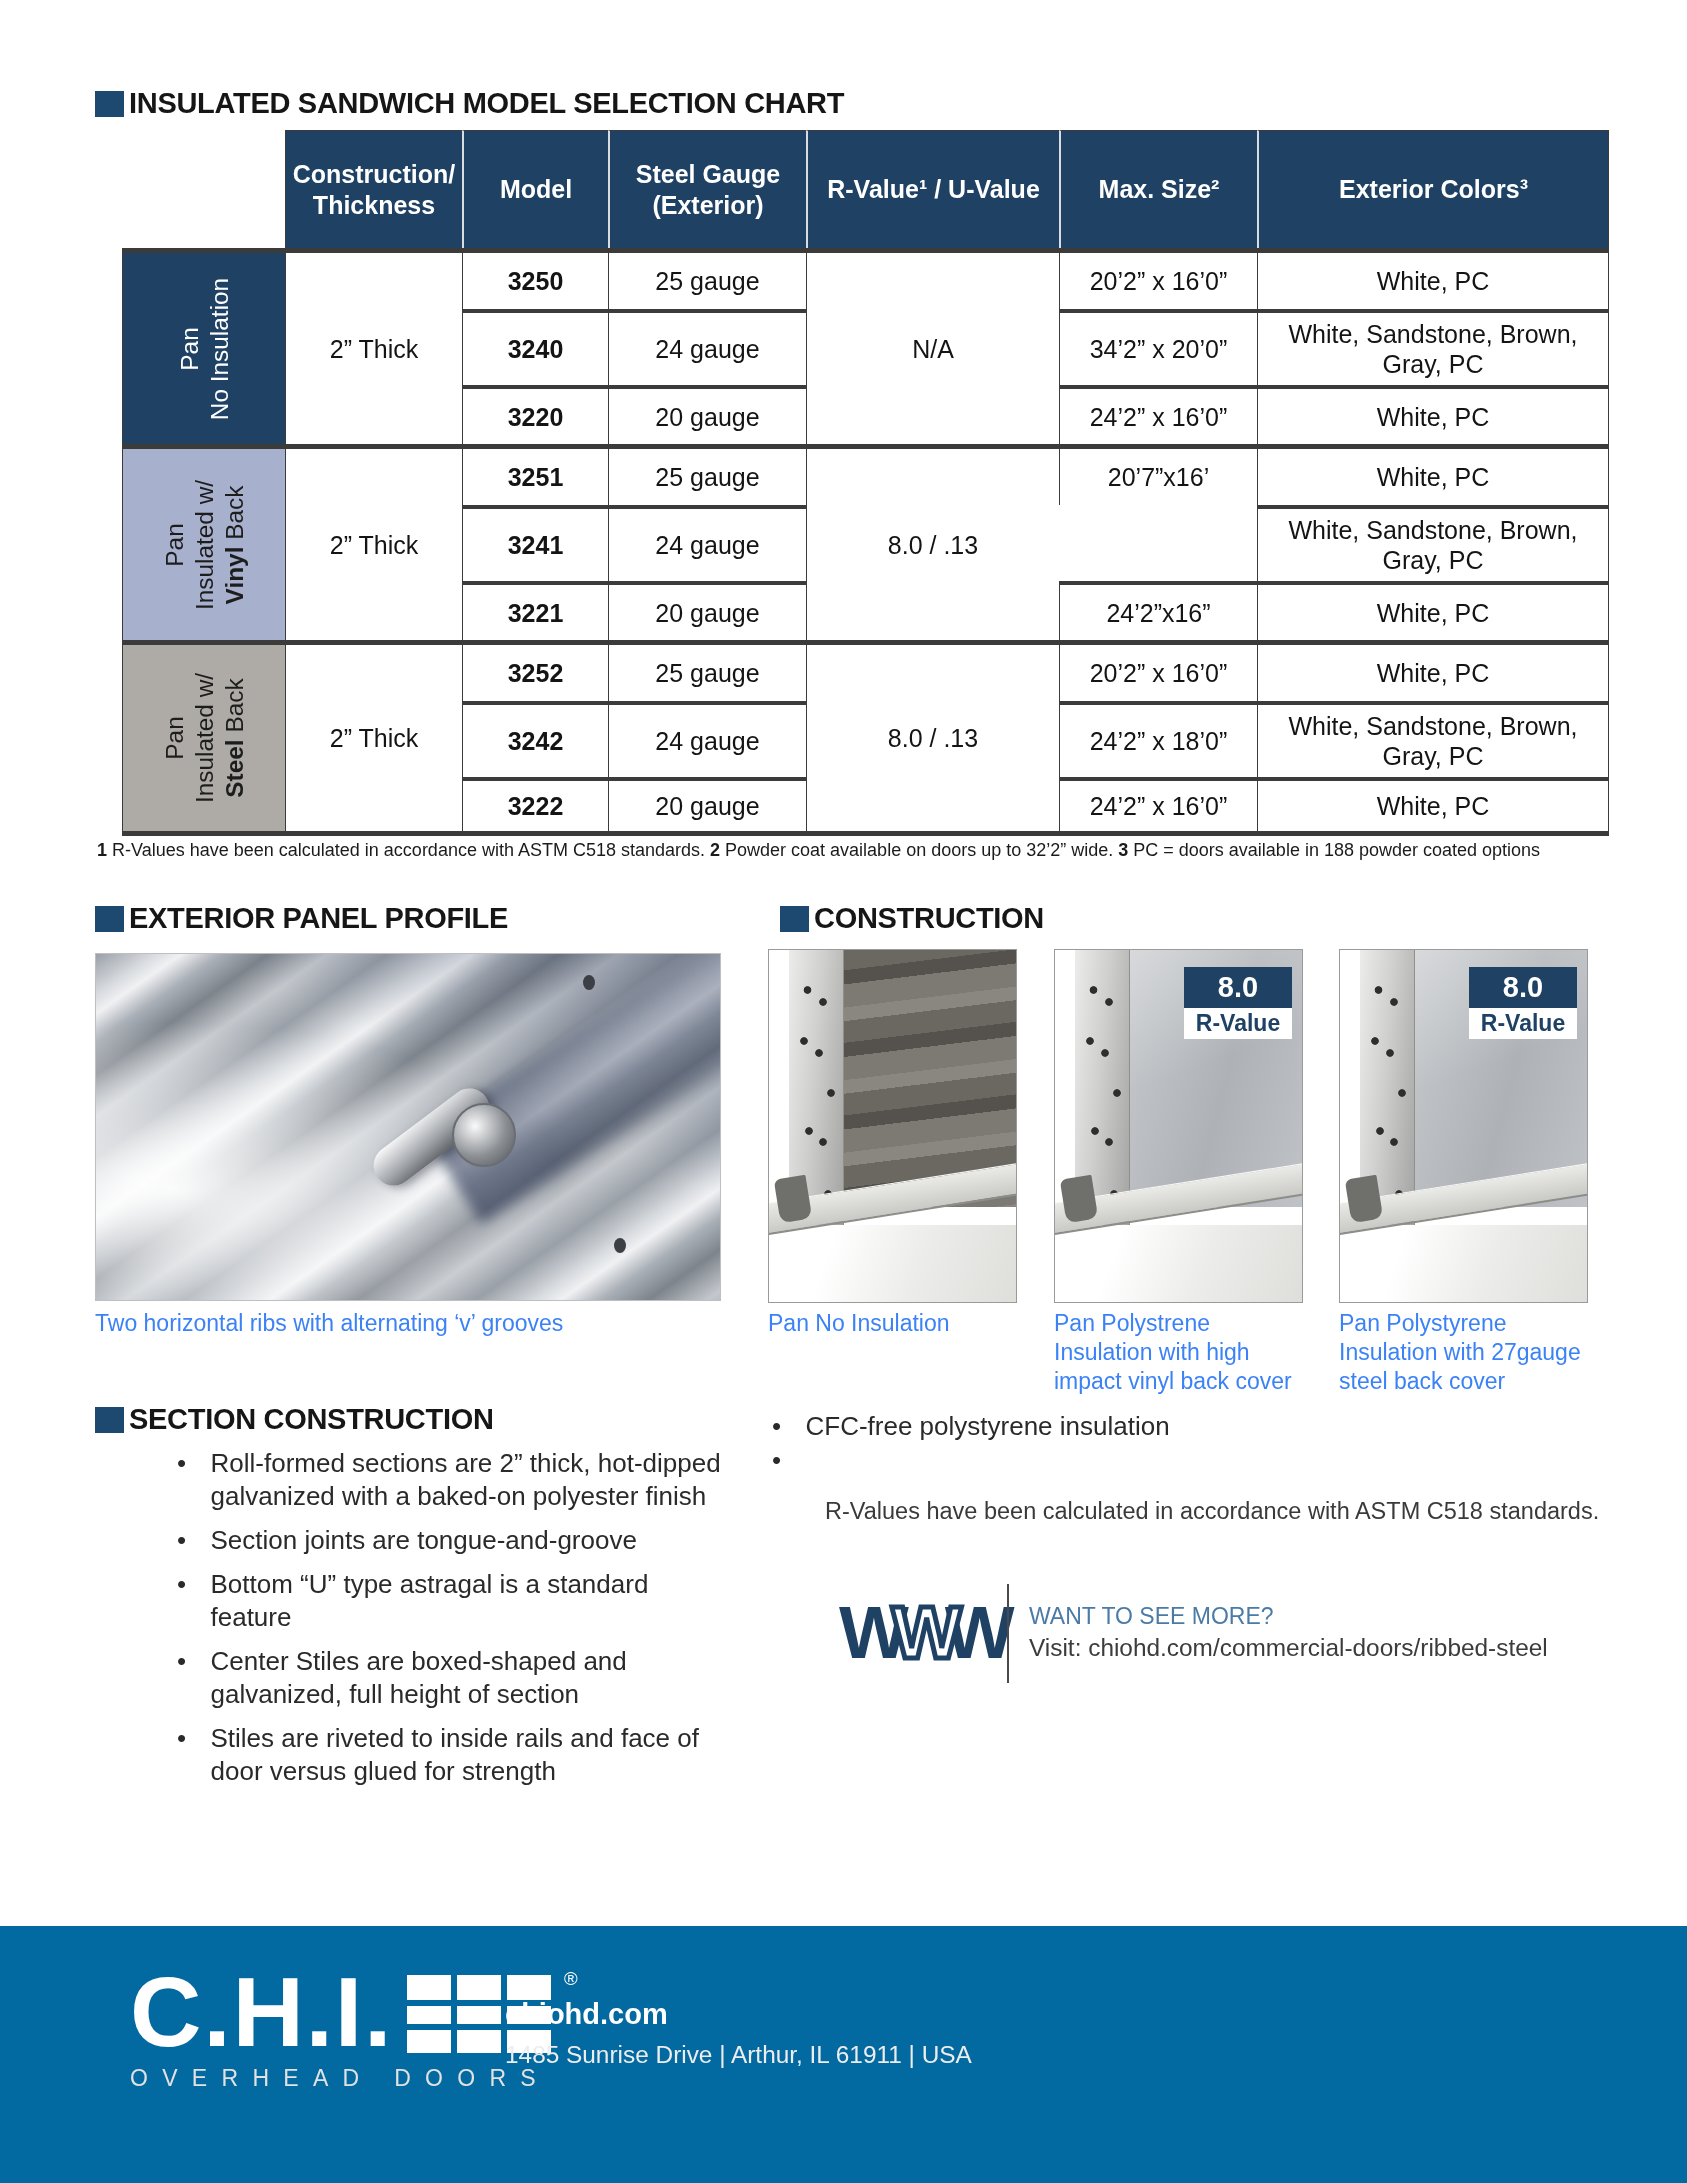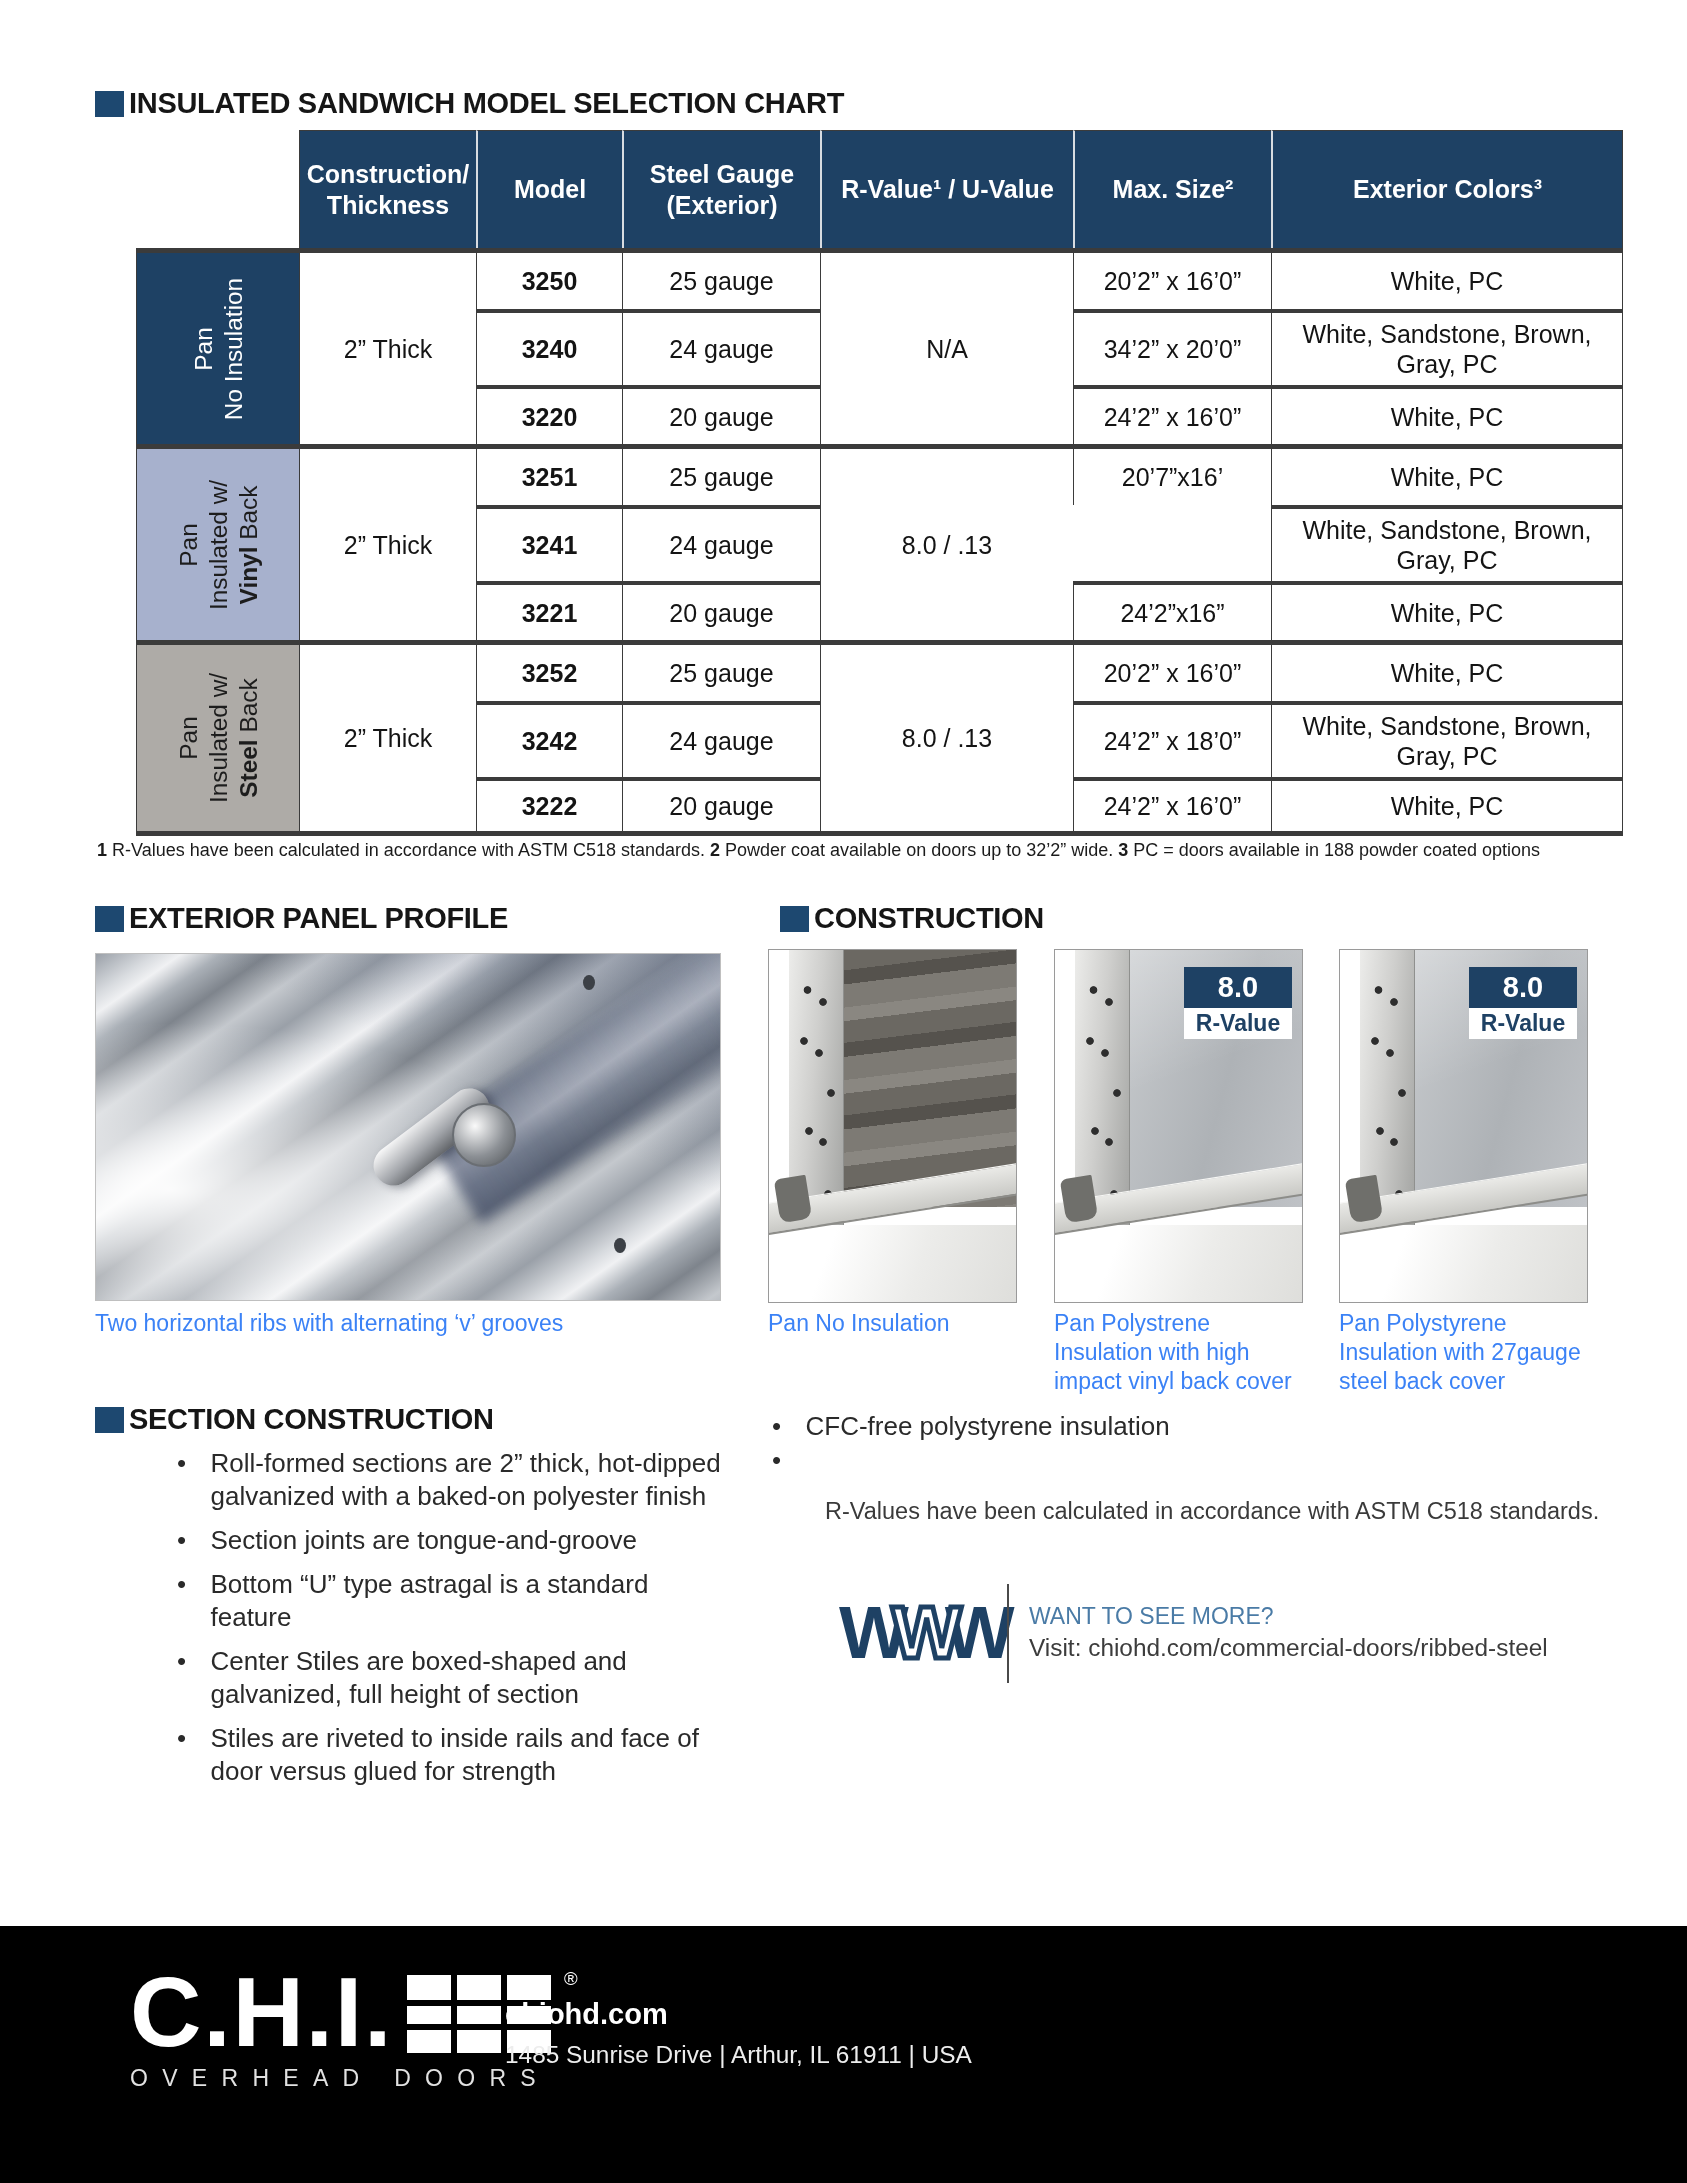--- a/index.html
+++ b/index.html
@@ -7,21 +7,21 @@
     width:1687px;height:2183px;position:relative;background:#ffffff;
     font-family:"Liberation Sans",sans-serif;color:#1a1a1a;overflow:hidden;
   }
   
   .heading-row{position:absolute;display:flex;align-items:center;gap:5px;}
   .sq{width:29px;height:26px;background:#1d4870;flex:none;}
   .heading-text{font-size:29px;font-weight:bold;color:#161616;letter-spacing:-0.3px;white-space:nowrap;}
 
   
   .mtable{
-    position:absolute;left:106px;top:130px;
+    position:absolute;left:92px;top:130px;
     display:grid;
     grid-template-columns:163px 177px 146px 198px 253px 198px 352px;
     grid-template-rows:118px 61px 76px 59px 61px 76px 59px 61px 76px 59px;
     padding-left:30px;
   }
   .c{
     display:flex;align-items:center;justify-content:center;text-align:center;
     font-size:25px;color:#141414;background:#fff;
     border-left:1.7px solid #3b3b3b;box-sizing:border-box;line-height:30px;
     padding:0 6.7px;
@@ -115,21 +115,21 @@
 
   
   .www{position:absolute;left:839px;top:1592px;height:81px;display:flex;align-items:center;}
   .www span{font-size:74px;font-weight:800;color:#1e4164;letter-spacing:0;line-height:76px;}
   .www .w2{color:#ffffff;-webkit-text-stroke:5px #1e4164;margin:0 -17px;position:relative;z-index:2;}
   .divider{position:absolute;left:1007px;top:1584px;width:1.7px;height:99px;background:#4a4a4a;}
   .more-head{position:absolute;left:1029px;top:1603px;font-size:23px;color:#4a7ba6;}
   .more-link{position:absolute;left:1029px;top:1634px;font-size:24.4px;color:#3c3c3c;}
 
   
-  .footer{position:absolute;left:0;top:1926px;width:1687px;height:257px;background:#000000;}
+  .footer{position:absolute;left:0;top:1926px;width:1687px;height:257px;background:#0369a1;}
   .chi{position:absolute;left:130px;top:47px;}
   .chi-row{display:flex;align-items:flex-start;gap:13.5px;}
   .chi-text{font-size:99px;font-weight:800;color:#ffffff;line-height:77px;letter-spacing:1.7px;}
   .chi-grid{display:grid;grid-template-columns:repeat(3,44px);grid-template-rows:25px 18.5px 23.5px;gap:5.9px;margin-top:1.7px;}
   .gcell{background:#ffffff;}
   .reg{color:#ffffff;font-size:18.5px;margin-top:-5px;}
   .chi-tag{margin-top:11.8px;color:#e2e2e2;font-size:23px;letter-spacing:14.3px;font-weight:400;}
   .f-site{position:absolute;left:505px;top:72px;font-size:29px;font-weight:bold;color:#ffffff;}
   .f-addr{position:absolute;left:505px;top:115px;font-size:24.4px;color:#ededed;}
 </style>

